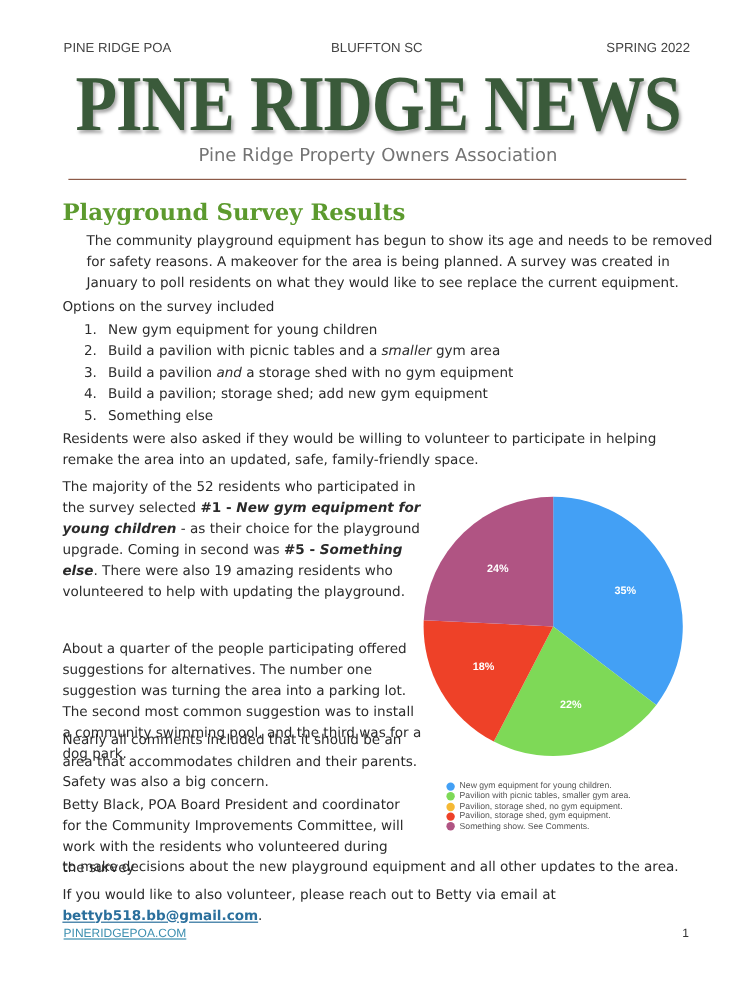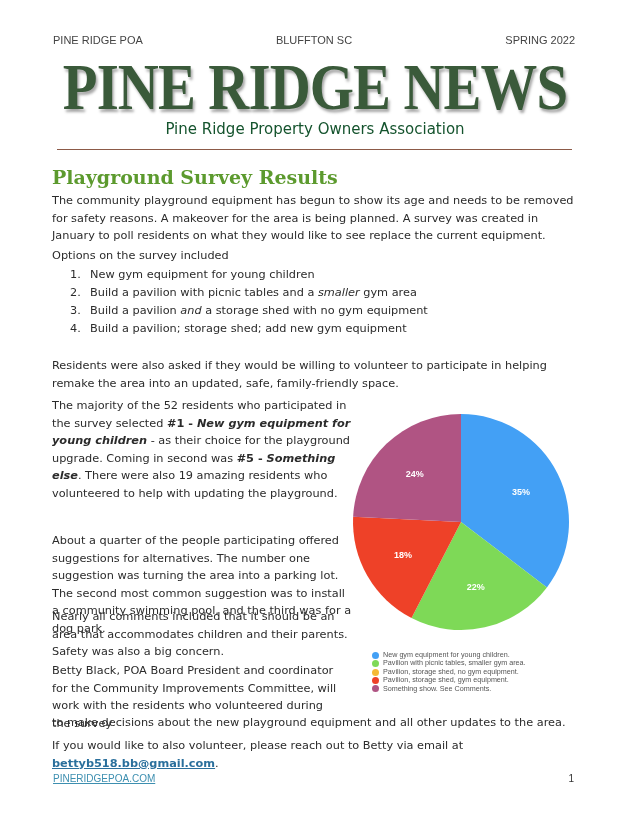--- a/index.html
+++ b/index.html
@@ -3,21 +3,21 @@
 <meta charset="utf-8">
 <style>
   html,body{margin:0;padding:0;background:#fff;}
   body{width:630px;height:822px;position:relative;overflow:hidden;font-family:"DejaVu Sans","Liberation Sans",sans-serif;color:#2b2b2b;}
   .topbar{position:absolute;top:34px;left:53px;right:55px;height:14px;font-family:"Liberation Sans",sans-serif;font-size:11px;color:#444;}
   .topbar span{position:absolute;top:0;}
   .tb-left{left:0;}
   .tb-center{left:0;right:0;text-align:center;}
   .tb-right{right:0;}
   .masthead{position:absolute;top:56px;left:0;width:630px;text-align:center;font-family:"Liberation Serif","DejaVu Serif",serif;font-weight:bold;font-size:66px;line-height:62px;color:#3a5a3a;letter-spacing:-1px;text-shadow:2px 3px 3px rgba(0,0,0,0.35);transform:scaleX(0.86);transform-origin:center;}
-  .subtitle{position:absolute;top:120px;left:0;width:630px;text-align:center;font-family:"DejaVu Sans",sans-serif;font-size:15px;color:#14532d;}
+  .subtitle{position:absolute;top:120px;left:0;width:630px;text-align:center;font-family:"DejaVu Sans",sans-serif;font-size:15px;color:#737373;}
   .rule{position:absolute;top:149px;left:57px;width:515px;height:0;border-top:1px solid #8c5a48;}
   .heading{position:absolute;top:166px;left:52px;font-family:"DejaVu Serif",serif;font-weight:bold;font-size:19px;color:#5c9a2e;}
   .p{position:absolute;left:52px;font-size:11.3px;line-height:17.5px;color:#2b2b2b;}
   .p-full{width:530px;}
   .p-col{width:300px;}
   .list{position:absolute;left:70px;top:266px;margin:0;padding:0;list-style:none;font-size:11.3px;color:#2b2b2b;}
   .list li{height:18px;line-height:18px;}
   .list .num{display:inline-block;width:20px;}
   em{font-style:italic;}
   a.email{color:#2a6f9c;font-weight:bold;}
@@ -36,28 +36,29 @@
   <span class="tb-center">BLUFFTON SC</span>
   <span class="tb-right">SPRING 2022</span>
 </div>
 
 <div class="masthead">PINE RIDGE NEWS</div>
 <div class="subtitle">Pine Ridge Property Owners Association</div>
 <div class="rule"></div>
 
 <div class="heading">Playground Survey Results</div>
 
-<div class="p p-full" style="top:192px;">The community playground equipment has begun to show its age and needs to be removed for safety reasons. A makeover for the area is being planned. A survey was created in January to poll residents on what they would like to see replace the current equipment.</div>
+<div class="p p-full" style="top:192px;margin-left:20px;">The community playground equipment has begun to show its age and needs to be removed for safety reasons. A makeover for the area is being planned. A survey was created in January to poll residents on what they would like to see replace the current equipment.</div>
 <div class="p p-full" style="top:247px;">Options on the survey included</div>
 
 <ul class="list">
   <li><span class="num">1.</span><span>New gym equipment for young children</span></li>
   <li><span class="num">2.</span><span>Build a pavilion with picnic tables and a </span><em>smaller</em><span> gym area</span></li>
   <li><span class="num">3.</span><span>Build a pavilion </span><em>and</em><span> a storage shed with no gym equipment</span></li>
   <li><span class="num">4.</span><span>Build a pavilion; storage shed; add new gym equipment</span></li>
+  <li><span class="num">5.</span><span>Something else</span></li>
 </ul>
 
 <div class="p p-full" style="top:357px;">Residents were also asked if they would be willing to volunteer to participate in helping remake the area into an updated, safe, family-friendly space.</div>
 
 <div class="p p-col" style="top:397px;"><span>The majority of the 52 residents who participated in the survey selected </span><b>#1 - </b><b><em>New gym equipment for young children</em></b><span> - as their choice for the playground upgrade. Coming in second was </span><b>#5 - </b><b><em>Something else</em></b><span>. There were also 19 amazing residents who volunteered to help with updating the playground.</span></div>
 
 <div class="p p-col" style="top:532px;">About a quarter of the people participating offered suggestions for alternatives. The number one suggestion was turning the area into a parking lot. The second most common suggestion was to install a community swimming pool, and the third was for a dog park.</div>
 
 <div class="p p-col" style="top:608px;">Nearly all comments included that it should be an area that accommodates children and their parents. Safety was also a big concern.</div>
 

